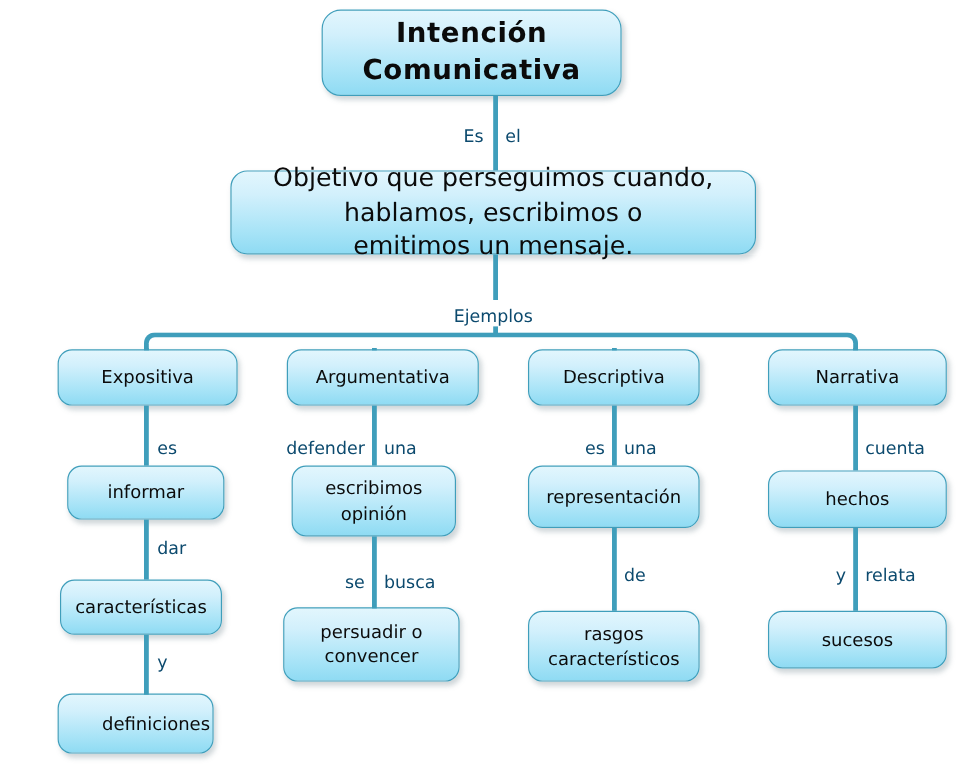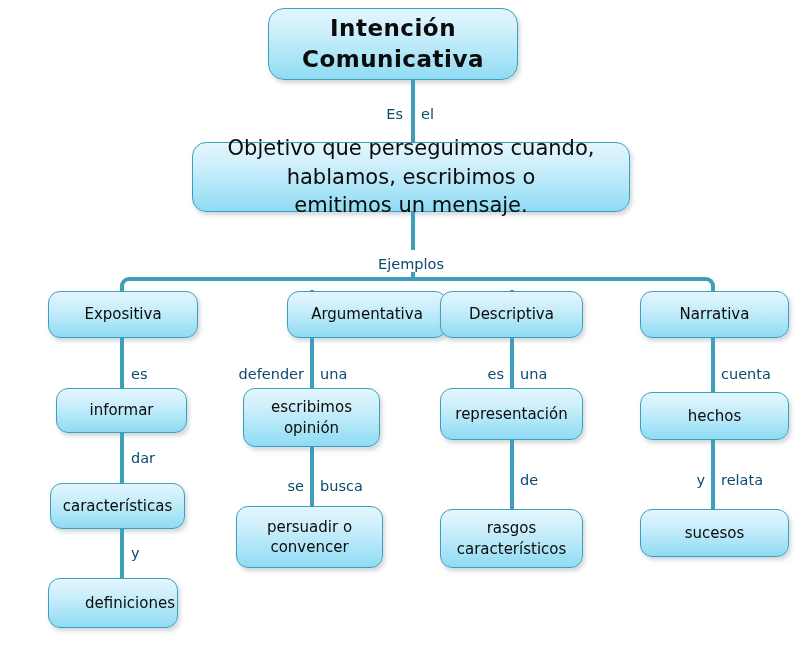--- a/index.html
+++ b/index.html
@@ -116,21 +116,21 @@
   <div class="node leaf" style="left:50px; top:483px; width:135px; height:46px;">
     <span class="txt">características</span>
   </div>
 
   <div class="vline" style="left:120px; top:529px; height:50px;"></div>
   <div class="elabel r" style="left:131px; top:545px; width:80px;">y</div>
   <div class="node leaf" style="left:48px; top:578px; width:130px; height:50px;padding-left:36px;">
     <span class="txt">definiciones</span>
   </div>
 
-  <div class="node cat" style="left:239px; top:291px; width:160px; height:47px;margin-left:48px;">
+  <div class="node cat" style="left:239px; top:291px; width:160px; height:47px;">
     <span class="txt">Argumentativa</span>
   </div>
 
   <div class="vline" style="left:310px; top:338px; height:50px;"></div>
   <div class="elabel l" style="left:218px; top:366px; width:86px;">defender</div>
   <div class="elabel r" style="left:320px; top:366px; width:80px;">una</div>
   <div class="node leaf" style="left:243px; top:388px; width:137px; height:59px;">
     <span class="txt">escribimos
 opinión</span>
   </div>

